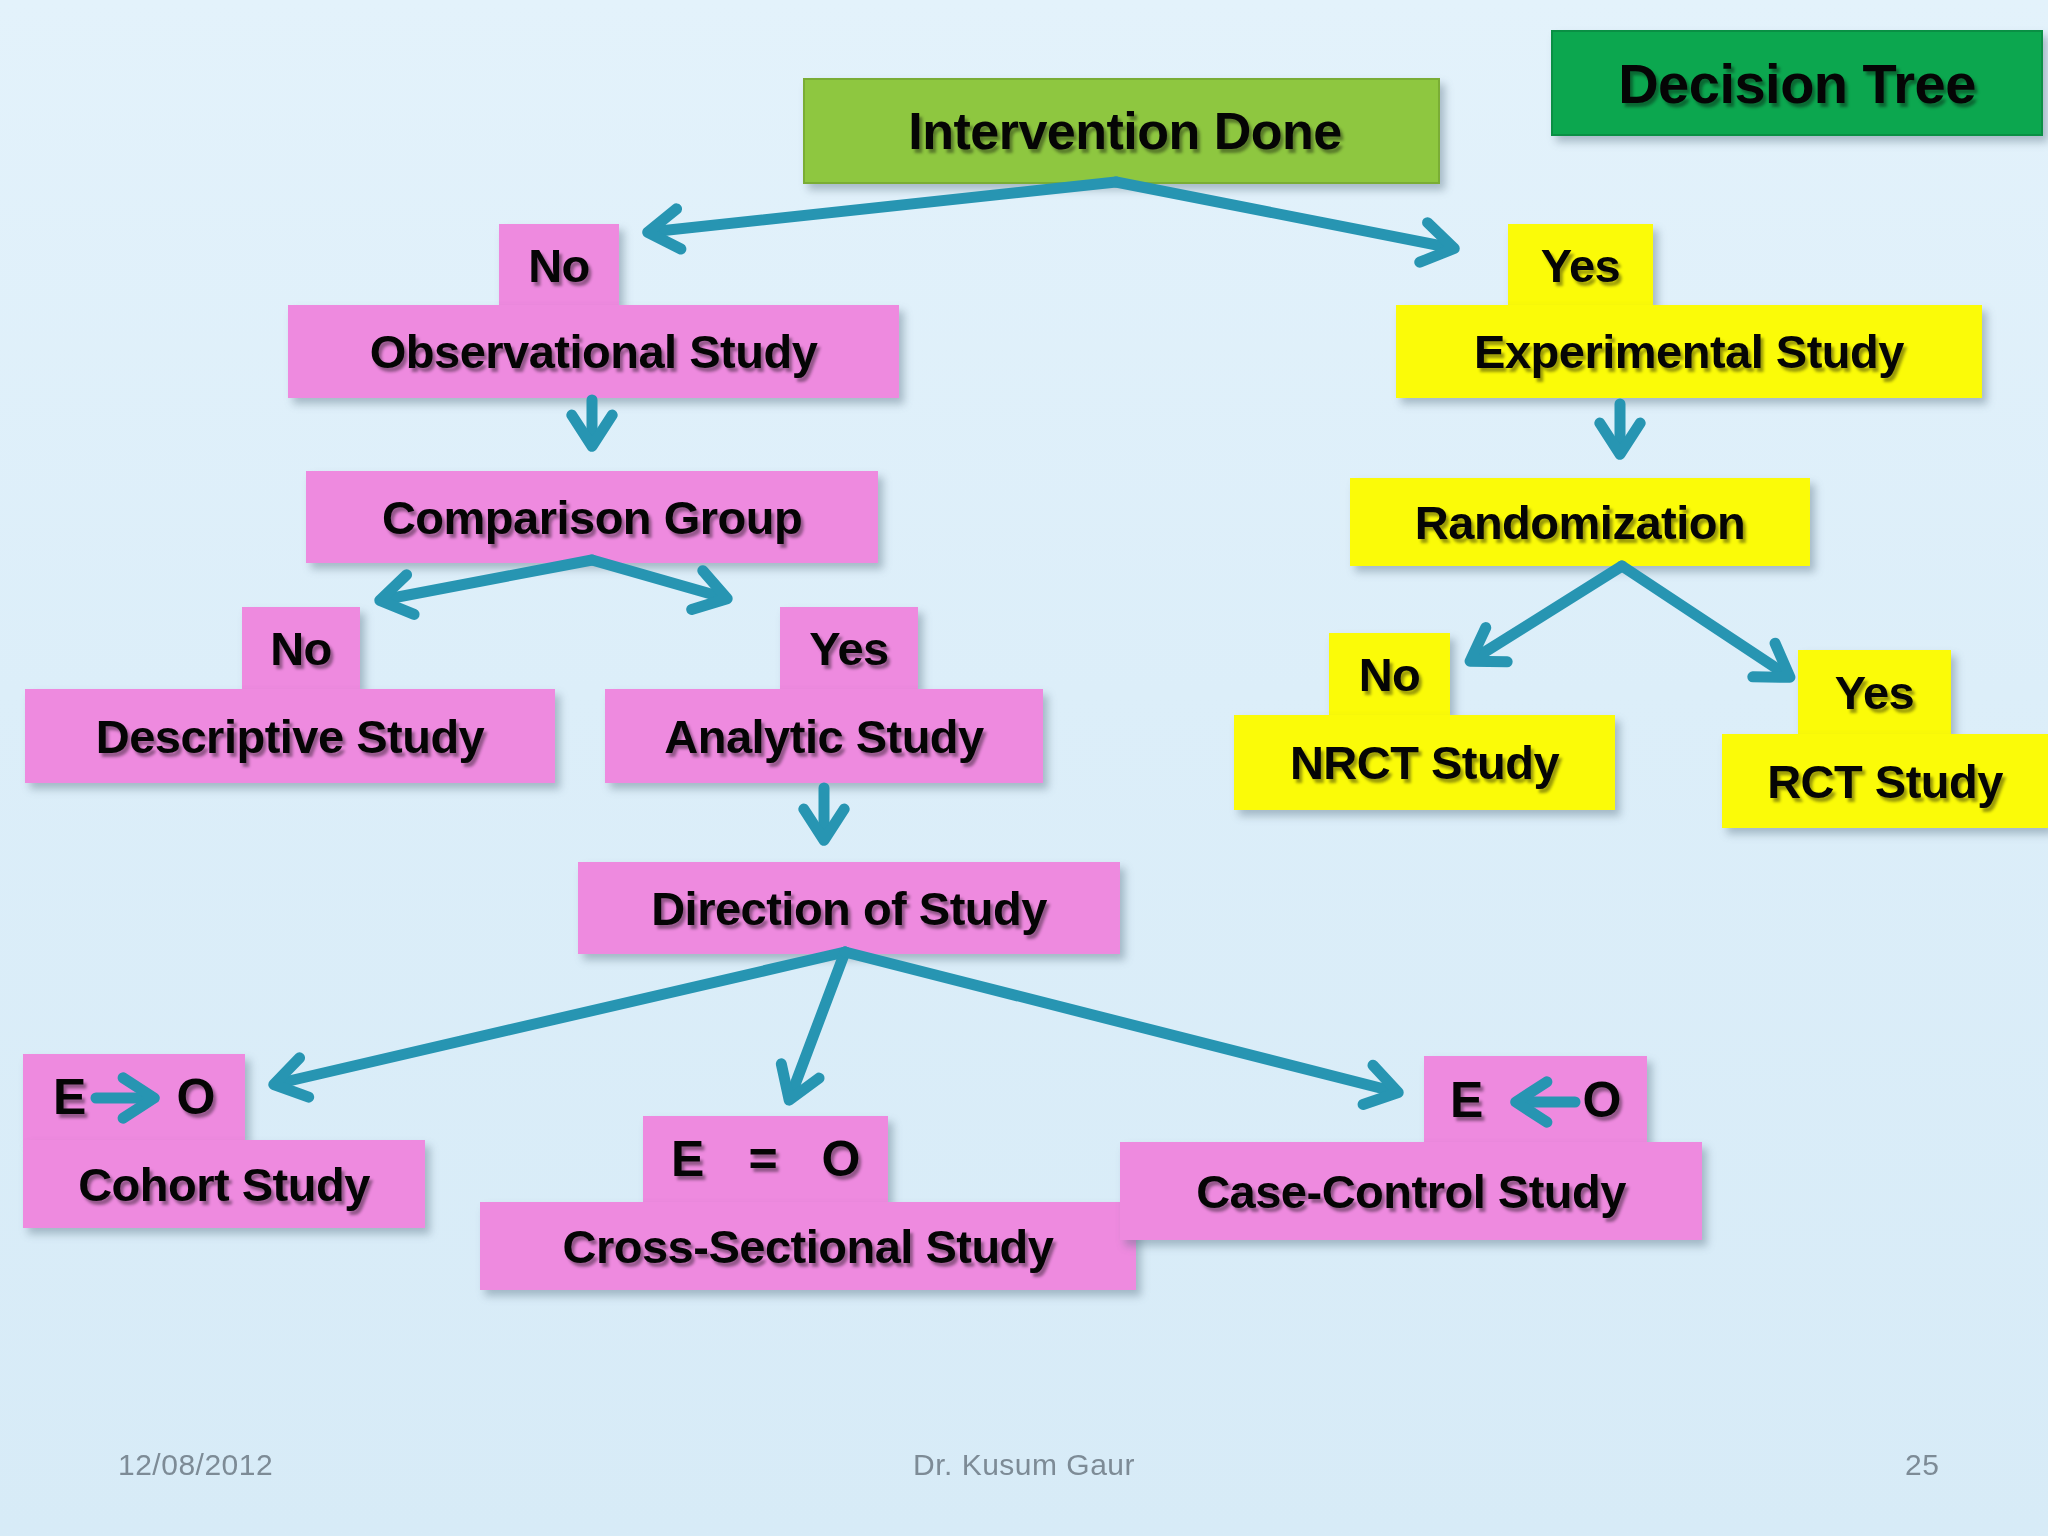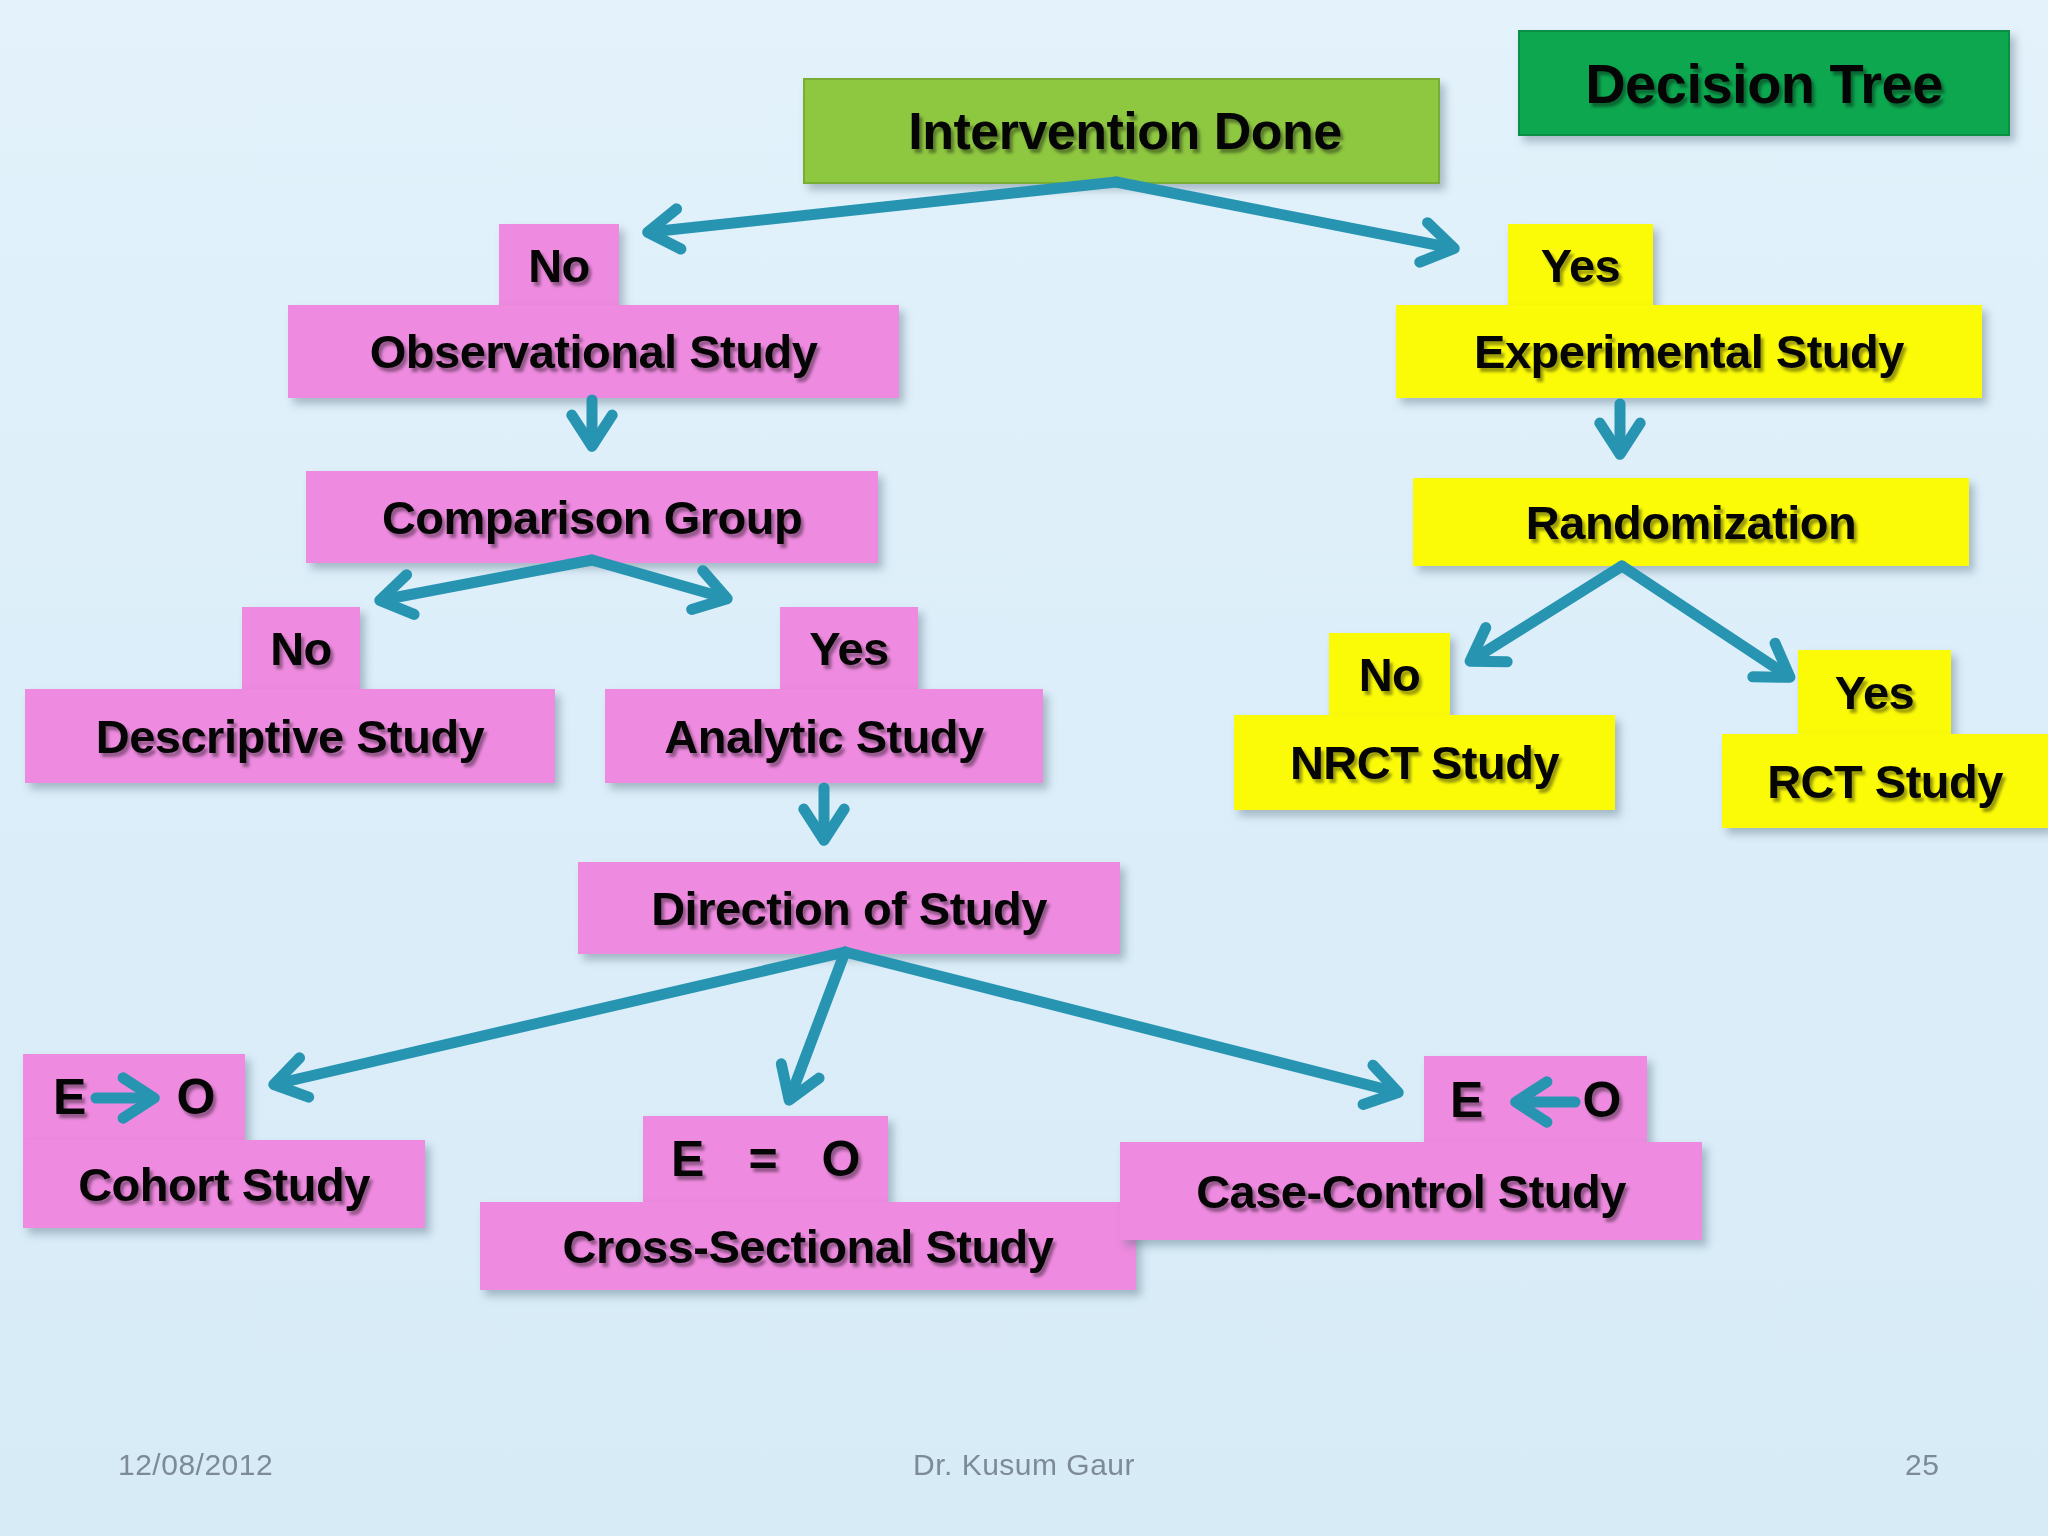--- a/index.html
+++ b/index.html
@@ -15,21 +15,21 @@
     position:absolute;z-index:2;box-sizing:border-box;
     display:flex;align-items:center;justify-content:center;
     font-weight:700;color:#050505;white-space:nowrap;
     text-shadow:3px 4px 3px rgba(10,10,10,0.40);
     box-shadow:5px 6px 8px rgba(88,112,128,0.42);
     letter-spacing:-0.5px;
   }
   .pink{background:#ee8adf;}
   .yellow{background:#fbfb08;}
   .green-light{background:#8ec740;border:2px solid rgba(98,142,40,0.45);}
-  .green-dark{background:#0ca74f;border:2px solid rgba(8,120,58,0.5);}
+  .green-dark{background:#0ca74f;border:2px solid rgba(8,120,58,0.5);margin-left:33px;}
   .fs56{font-size:56px;}
   .fs52{font-size:52px;padding-left:7px;}
   .fs47{font-size:47px;}
   .fs50{font-size:50px;}
   .eo{justify-content:space-between;}
   .footer-text{
     position:absolute;z-index:2;color:#7d8b96;
     font-size:30px;font-weight:400;letter-spacing:0.5px;
     font-family:"Liberation Sans",sans-serif;
   }
@@ -72,21 +72,21 @@
   <div class="box yellow fs47" style="left:1396px;top:305px;width:586px;height:93px">Experimental Study</div>
 
   <div class="box pink fs47" style="left:306px;top:471px;width:572px;height:92px">Comparison Group</div>
 
   <div class="box pink fs47" style="left:242px;top:607px;width:118px;height:82px">No</div>
   <div class="box pink fs47" style="left:25px;top:689px;width:530px;height:94px">Descriptive Study</div>
 
   <div class="box pink fs47" style="left:780px;top:607px;width:138px;height:82px">Yes</div>
   <div class="box pink fs47" style="left:605px;top:689px;width:438px;height:94px">Analytic Study</div>
 
-  <div class="box yellow fs47" style="left:1413px;top:478px;width:556px;height:88px">Randomization</div>
+  <div class="box yellow fs47" style="left:1350px;top:478px;width:460px;height:88px">Randomization</div>
 
   <div class="box yellow fs47" style="left:1329px;top:633px;width:121px;height:82px">No</div>
   <div class="box yellow fs47" style="left:1234px;top:715px;width:381px;height:95px">NRCT Study</div>
 
   <div class="box yellow fs47" style="left:1798px;top:650px;width:153px;height:84px">Yes</div>
   <div class="box yellow fs47" style="left:1722px;top:734px;width:326px;height:94px">RCT Study</div>
 
   <div class="box pink fs47" style="left:578px;top:862px;width:542px;height:92px">Direction of Study</div>
 
   <div class="box pink fs50 eo" style="left:23px;top:1054px;width:222px;height:86px;padding:0 30px">

